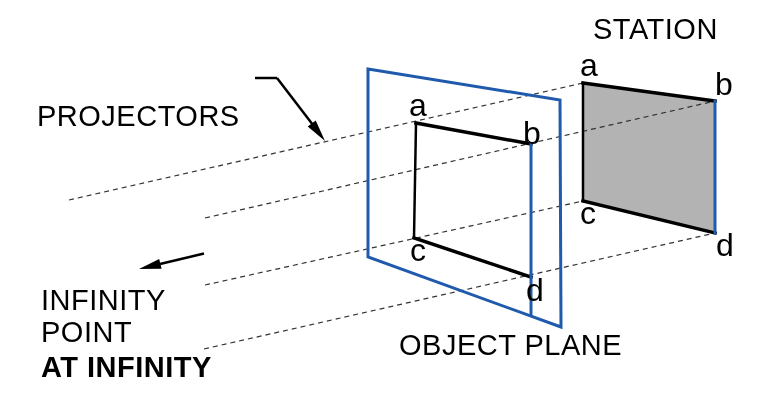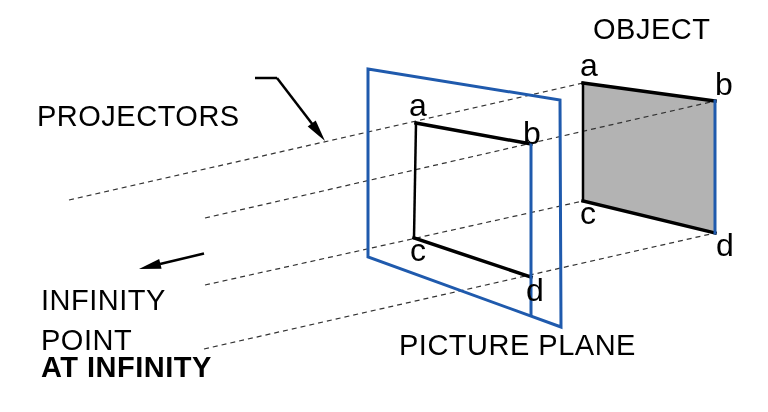--- a/index.html
+++ b/index.html
@@ -58,27 +58,27 @@
       <line x1="715" y1="101" x2="715" y2="233" stroke="#1f5aad" stroke-width="3" stroke-linecap="square"></line>
       <line x1="255" y1="78" x2="277" y2="78" stroke="#000000" stroke-width="2.5" stroke-linecap="butt"></line>
       <line x1="277" y1="78" x2="313" y2="125" stroke="#000000" stroke-width="2.5" stroke-linecap="butt"></line>
       <polygon points="325,141 307.7,126.5 315.7,120.5" fill="#000000" stroke="none"></polygon>
       <line x1="204" y1="253.5" x2="160" y2="264" stroke="#000000" stroke-width="2.5" stroke-linecap="butt"></line>
       <polygon points="139,269 159.2,259 161.6,268.8" fill="#000000" stroke="none"></polygon>
     </svg>
 
   <div class="lbl" style="left:37px; top:64px;margin-top:38px;">PROJECTORS</div>
 
-  <div class="lbl" style="left:593px; top:15px;">OBJECT</div>
+  <div class="lbl" style="left:593px; top:15px;">STATION</div>
 
-  <div class="lbl" style="left:399px; top:331px;">PICTURE PLANE</div>
+  <div class="lbl" style="left:399px; top:331px;">OBJECT PLANE</div>
 
   <div>
     <div class="lbl" style="left:41px; top:286px;">INFINITY</div>
-    <div class="lbl" style="left:41px; top:326px;">POINT</div>
+    <div class="lbl" style="left:41px; top:318px;">POINT</div>
     <div class="lbl" style="left:41px; top:353px;font-weight:bold;">AT INFINITY</div>
   </div>
 
   <div class="corner" style="left:409px; top:89px;">a</div>
   <div class="corner" style="left:523px; top:117px;">b</div>
   <div class="corner" style="left:410px; top:234px;">c</div>
   <div class="corner" style="left:526px; top:274px;">d</div>
 
   <div class="corner" style="left:580px; top:49px;">a</div>
   <div class="corner" style="left:715px; top:68px;">b</div>

